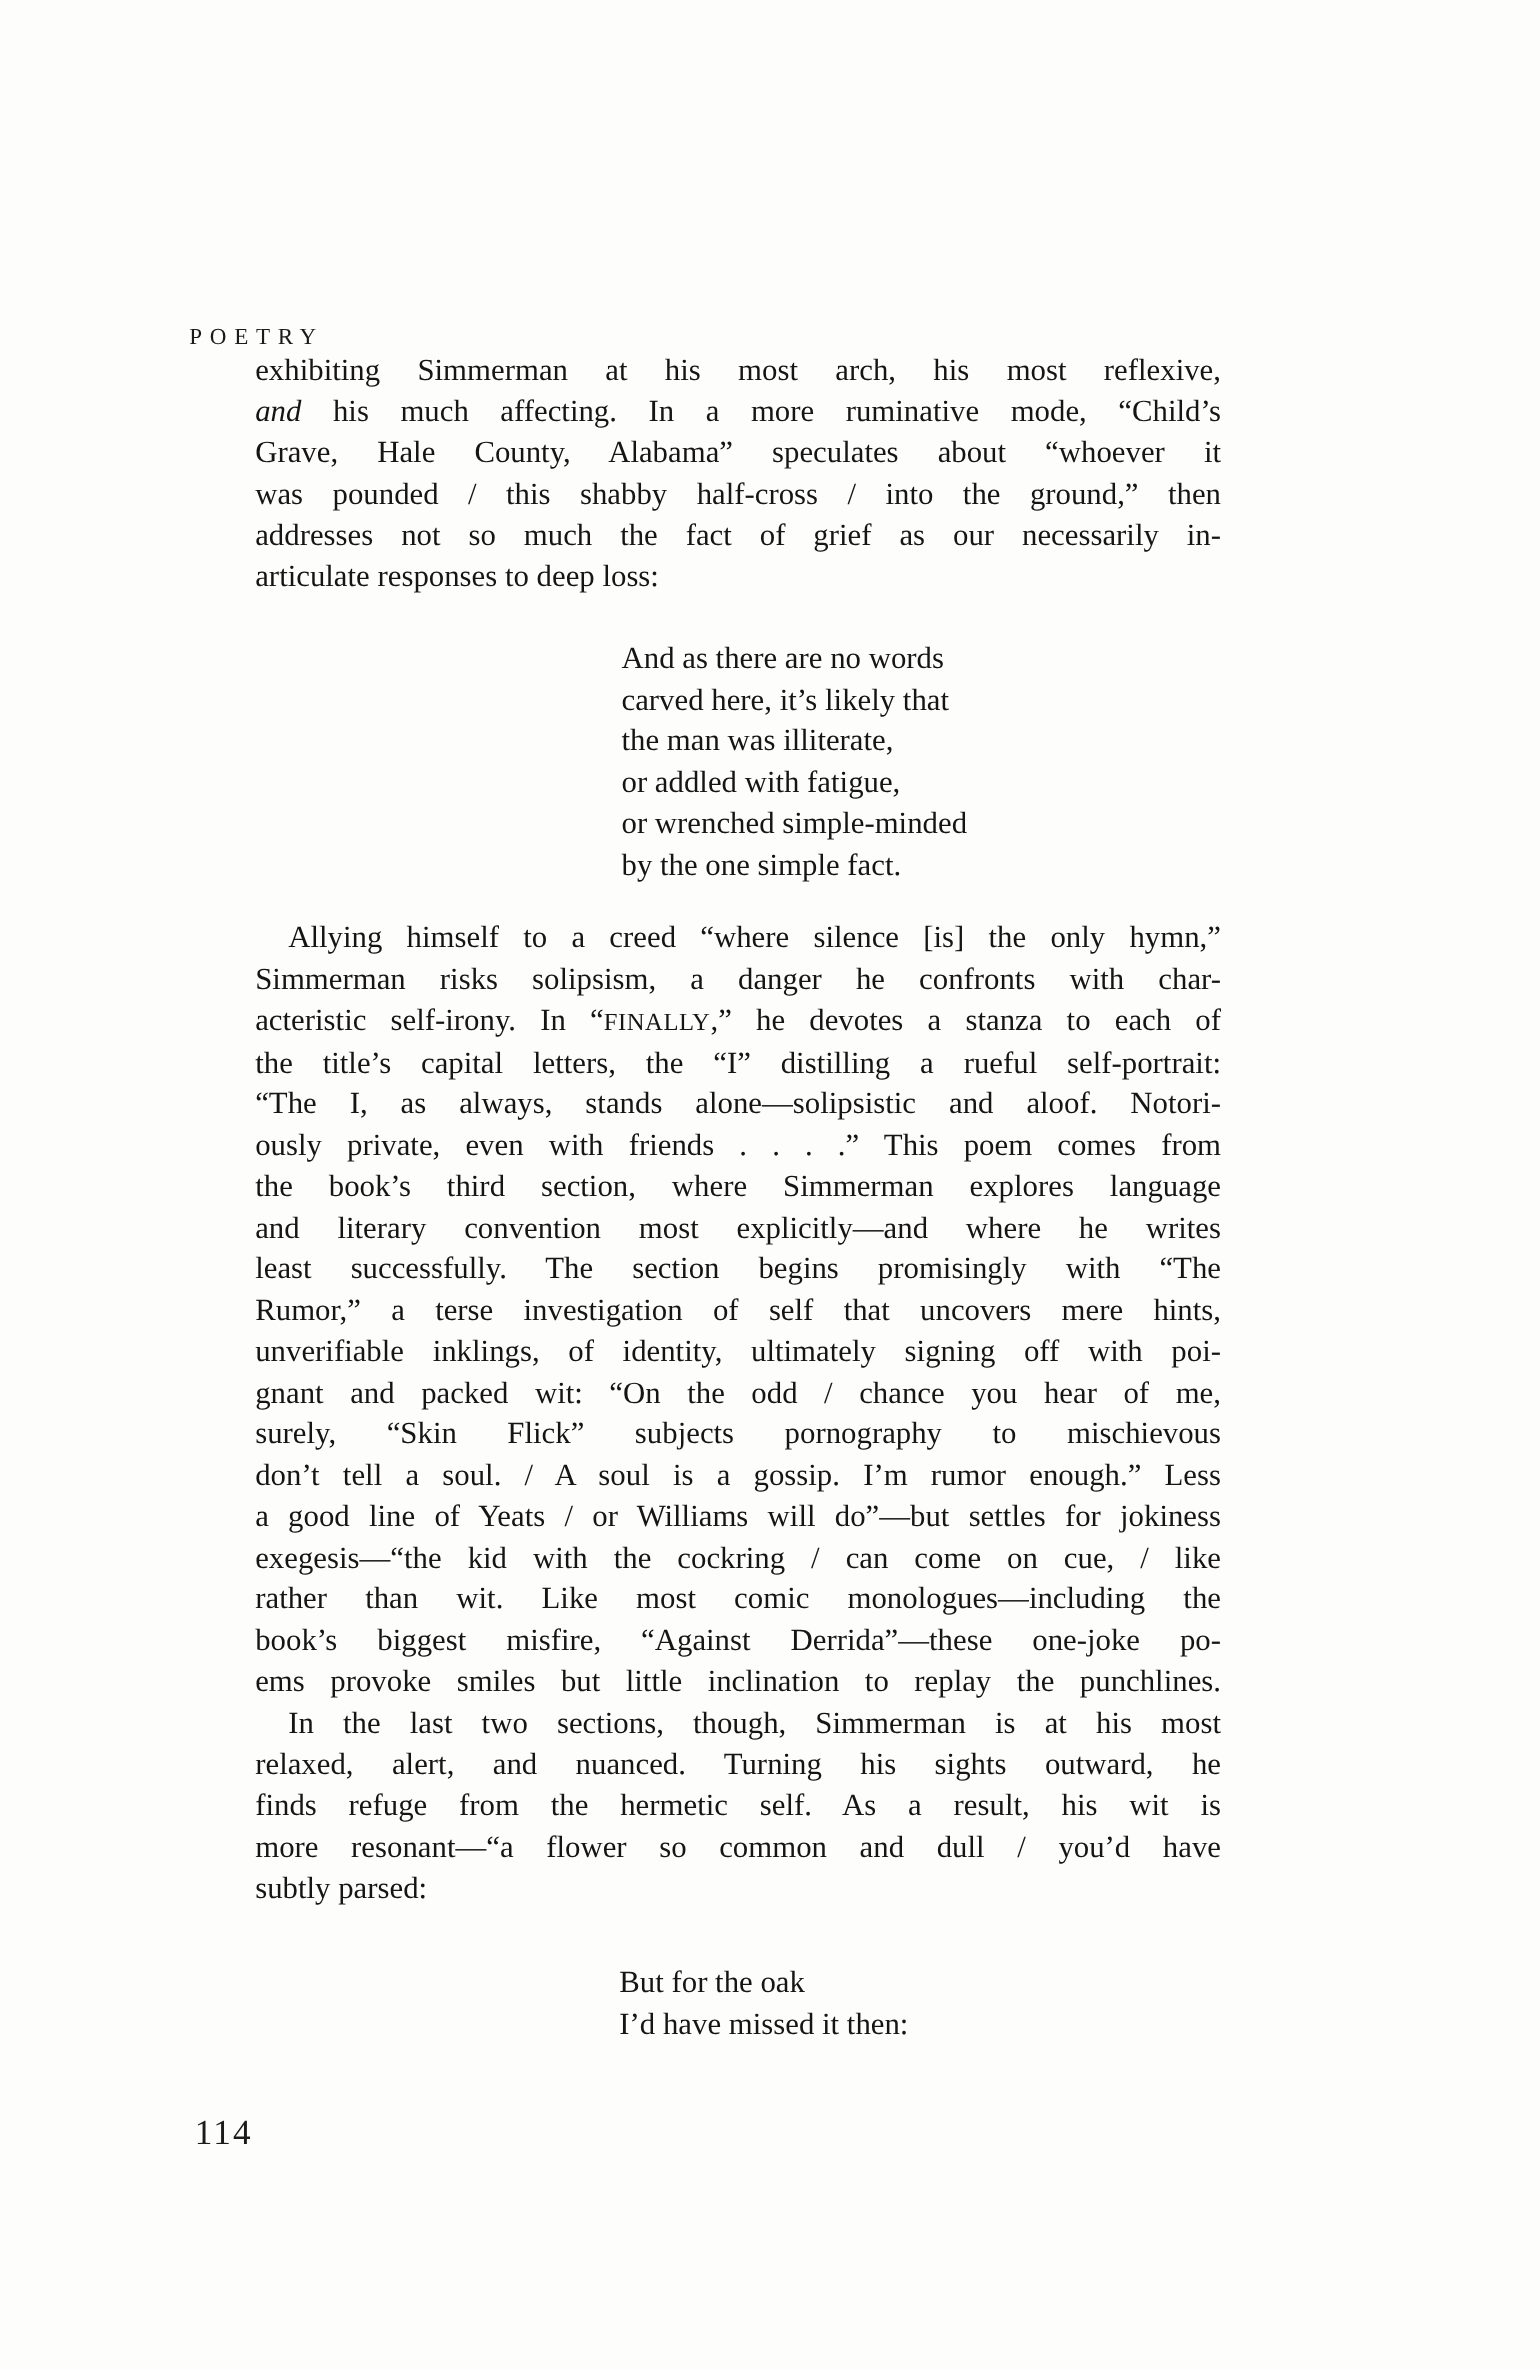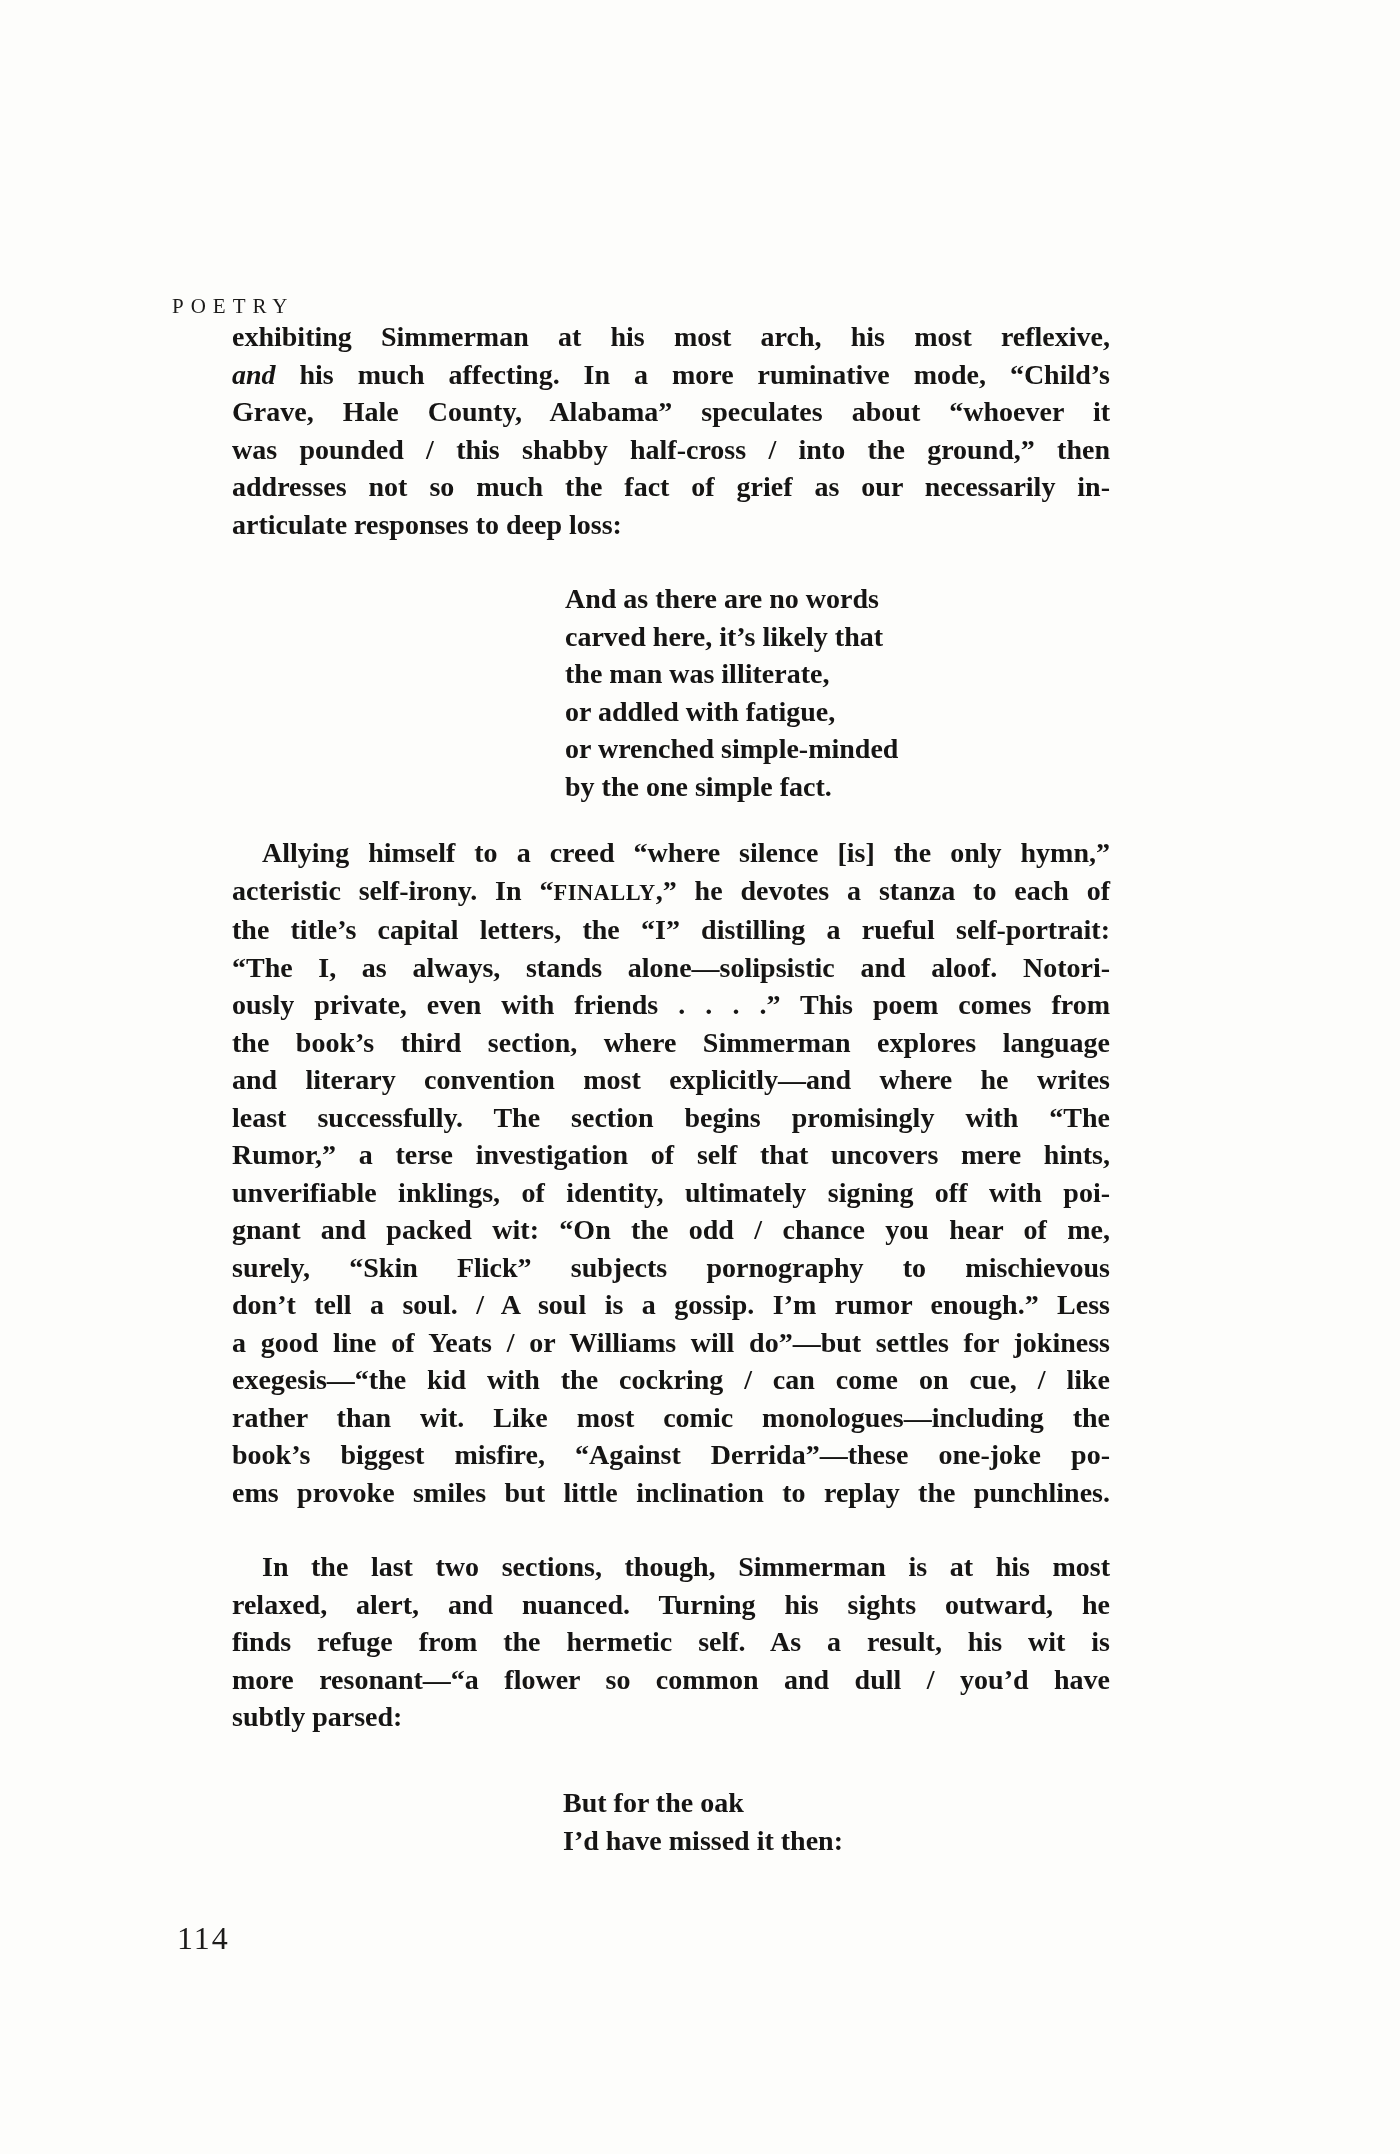--- a/index.html
+++ b/index.html
@@ -31,21 +31,20 @@
     width: 878px;
     height: 100%;
     font-size: 28px;
     line-height: 37.5px;
   }
   .block {
     position: absolute;
     left: 0;
     width: 878px;
     box-sizing: border-box;
-    font-weight: bold;
   }
   .b0 { top: 318px; }
   .b1 { top: 580px;  padding-left: 333px; }
   .b2 { top: 834px; }
   .b3 { top: 1548px; }
   .b4 { top: 1784px; padding-left: 331px; }
   .line {
     text-align: left;
     white-space: normal;
   }
@@ -84,20 +83,21 @@
       <div class="block verse b1">
         <div class="line"><span>And as there are no words</span></div>
         <div class="line"><span>carved here, it’s likely that</span></div>
         <div class="line"><span>the man was illiterate,</span></div>
         <div class="line"><span>or addled with fatigue,</span></div>
         <div class="line"><span>or wrenched simple-minded</span></div>
         <div class="line"><span>by the one simple fact.</span></div>
       </div>
       <div class="block para b2">
         <div class="line j ind"><span>Allying himself to a creed “where silence [is] the only hymn,”</span></div>
+        <div class="line j"><span>Simmerman risks solipsism, a danger he confronts with char-</span></div>
         <div class="line j"><span>acteristic self-irony. In “</span><span class="sc">FINALLY</span><span>,” he devotes a stanza to each of</span></div>
         <div class="line j"><span>the title’s capital letters, the “I” distilling a rueful self-portrait:</span></div>
         <div class="line j"><span>“The I, as always, stands alone—solipsistic and aloof. Notori-</span></div>
         <div class="line j"><span>ously private, even with friends . . . .” This poem comes from</span></div>
         <div class="line j"><span>the book’s third section, where Simmerman explores language</span></div>
         <div class="line j"><span>and literary convention most explicitly—and where he writes</span></div>
         <div class="line j"><span>least successfully. The section begins promisingly with “The</span></div>
         <div class="line j"><span>Rumor,” a terse investigation of self that uncovers mere hints,</span></div>
         <div class="line j"><span>unverifiable inklings, of identity, ultimately signing off with poi-</span></div>
         <div class="line j"><span>gnant and packed wit: “On the odd / chance you hear of me,</span></div>

